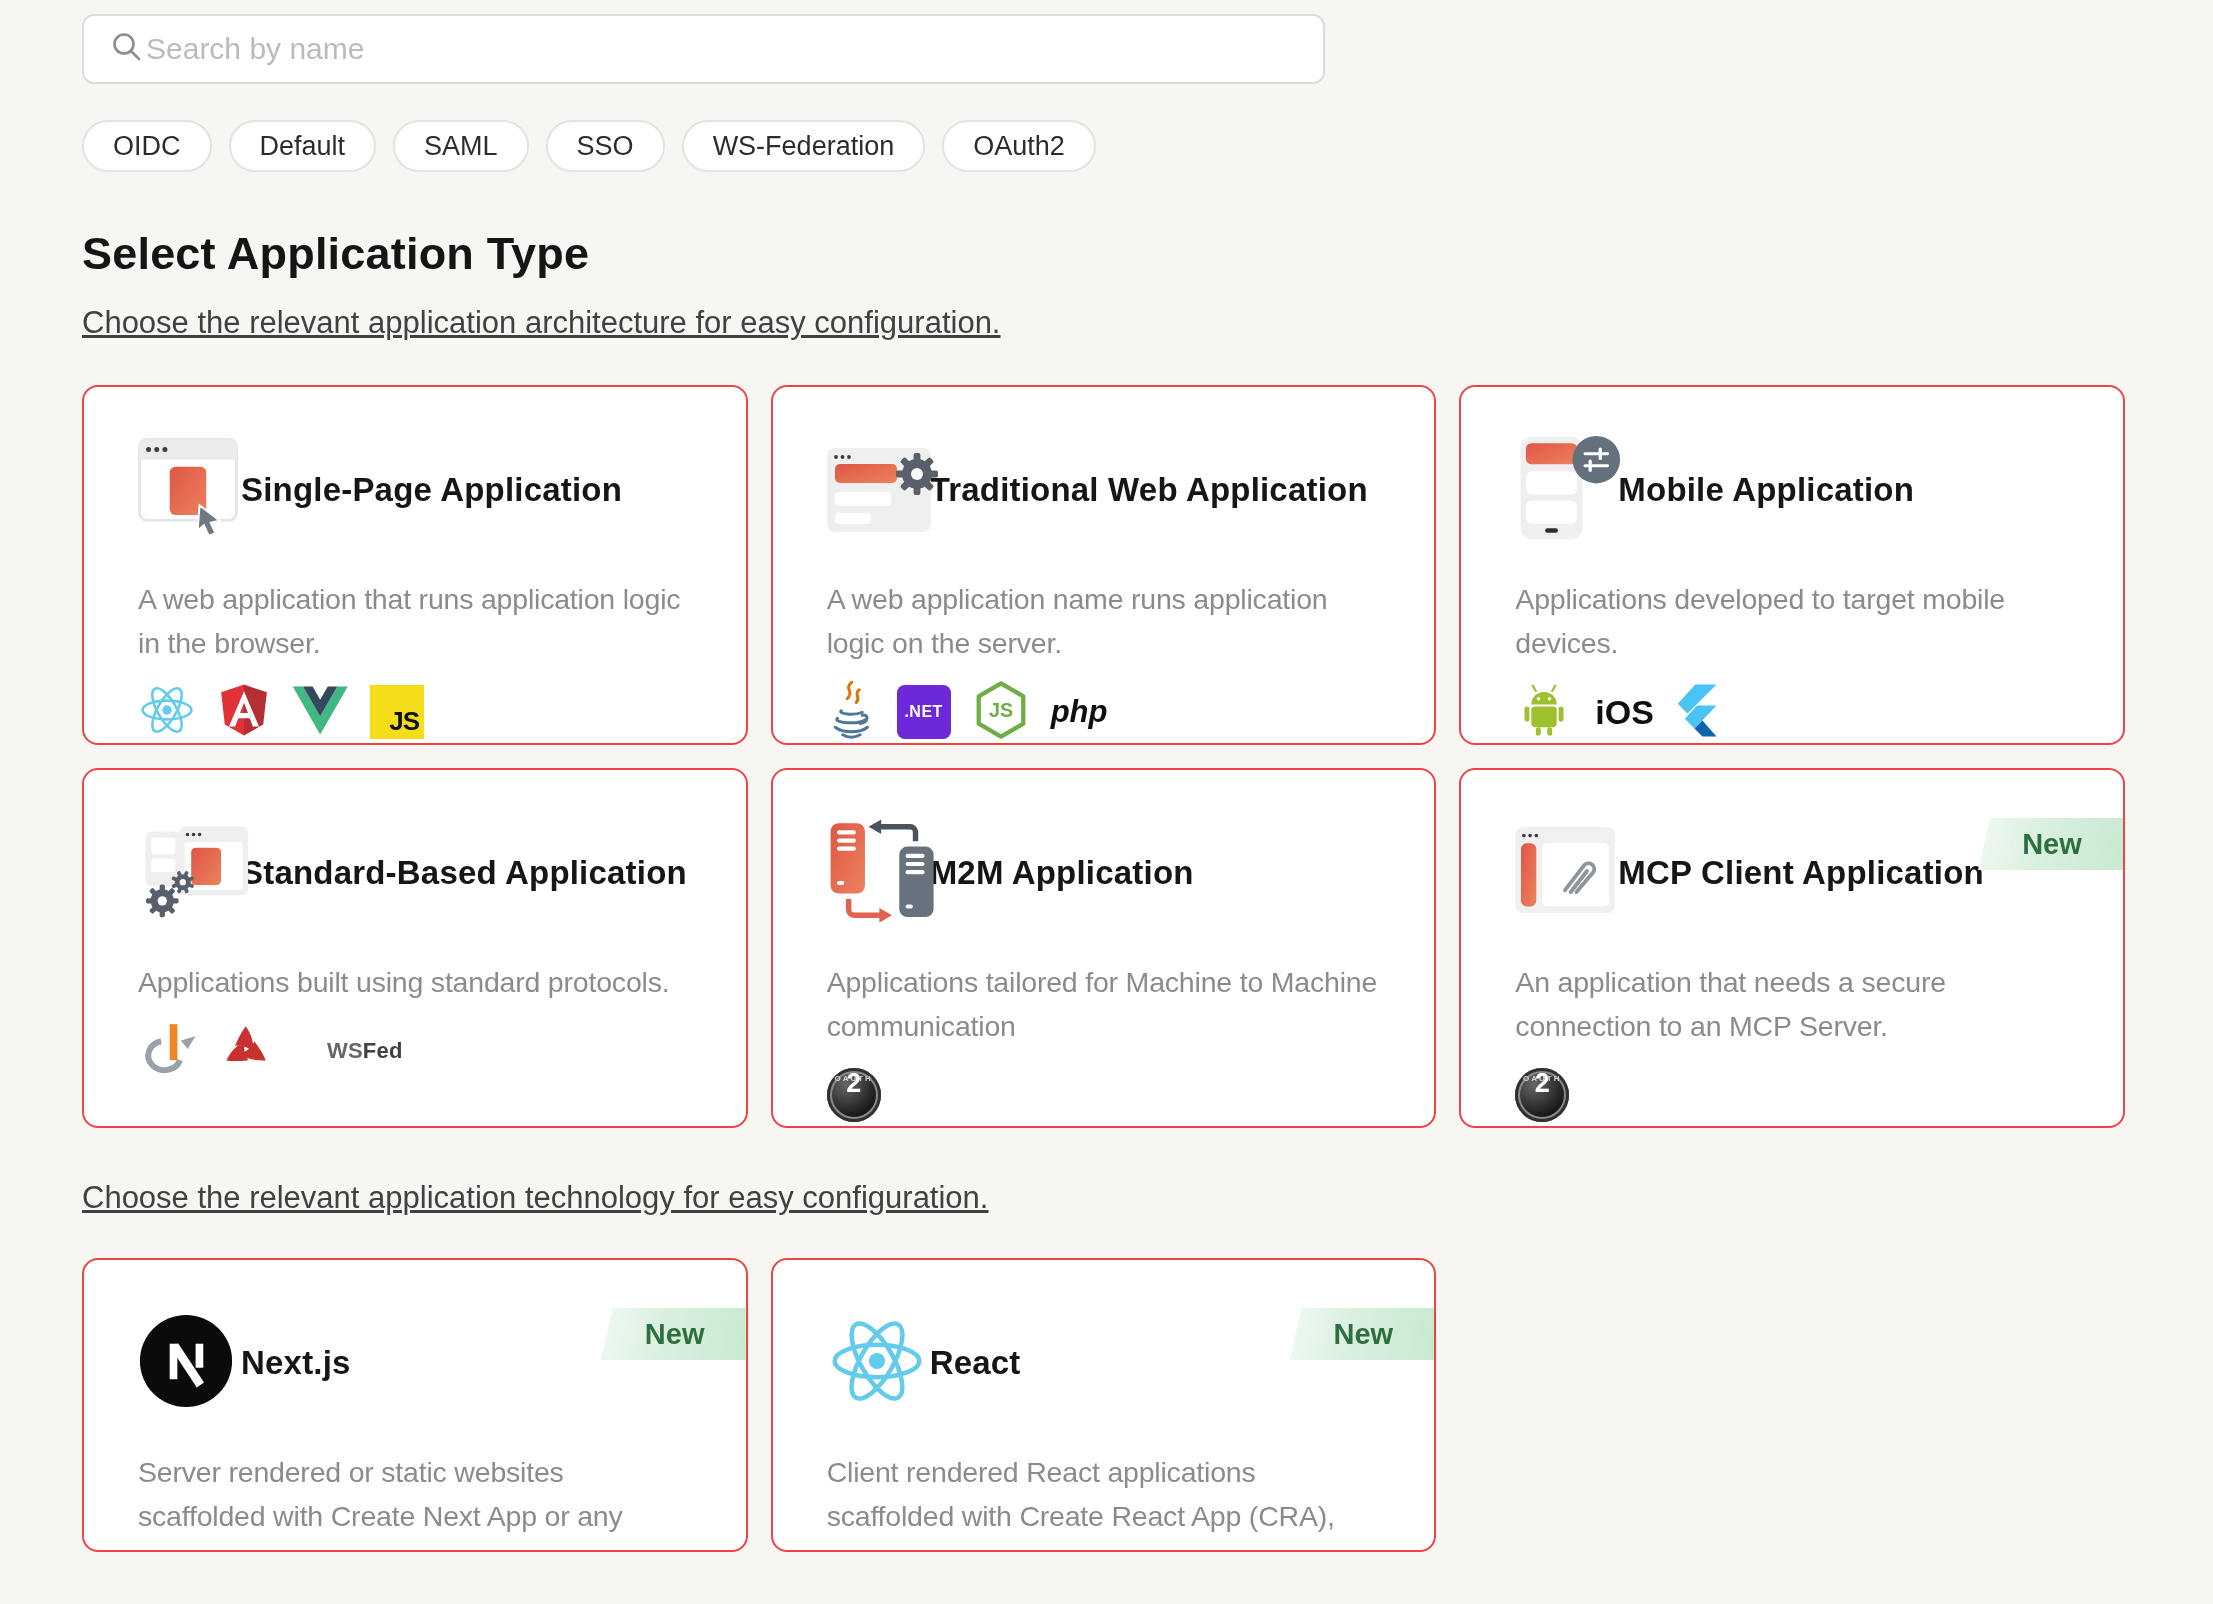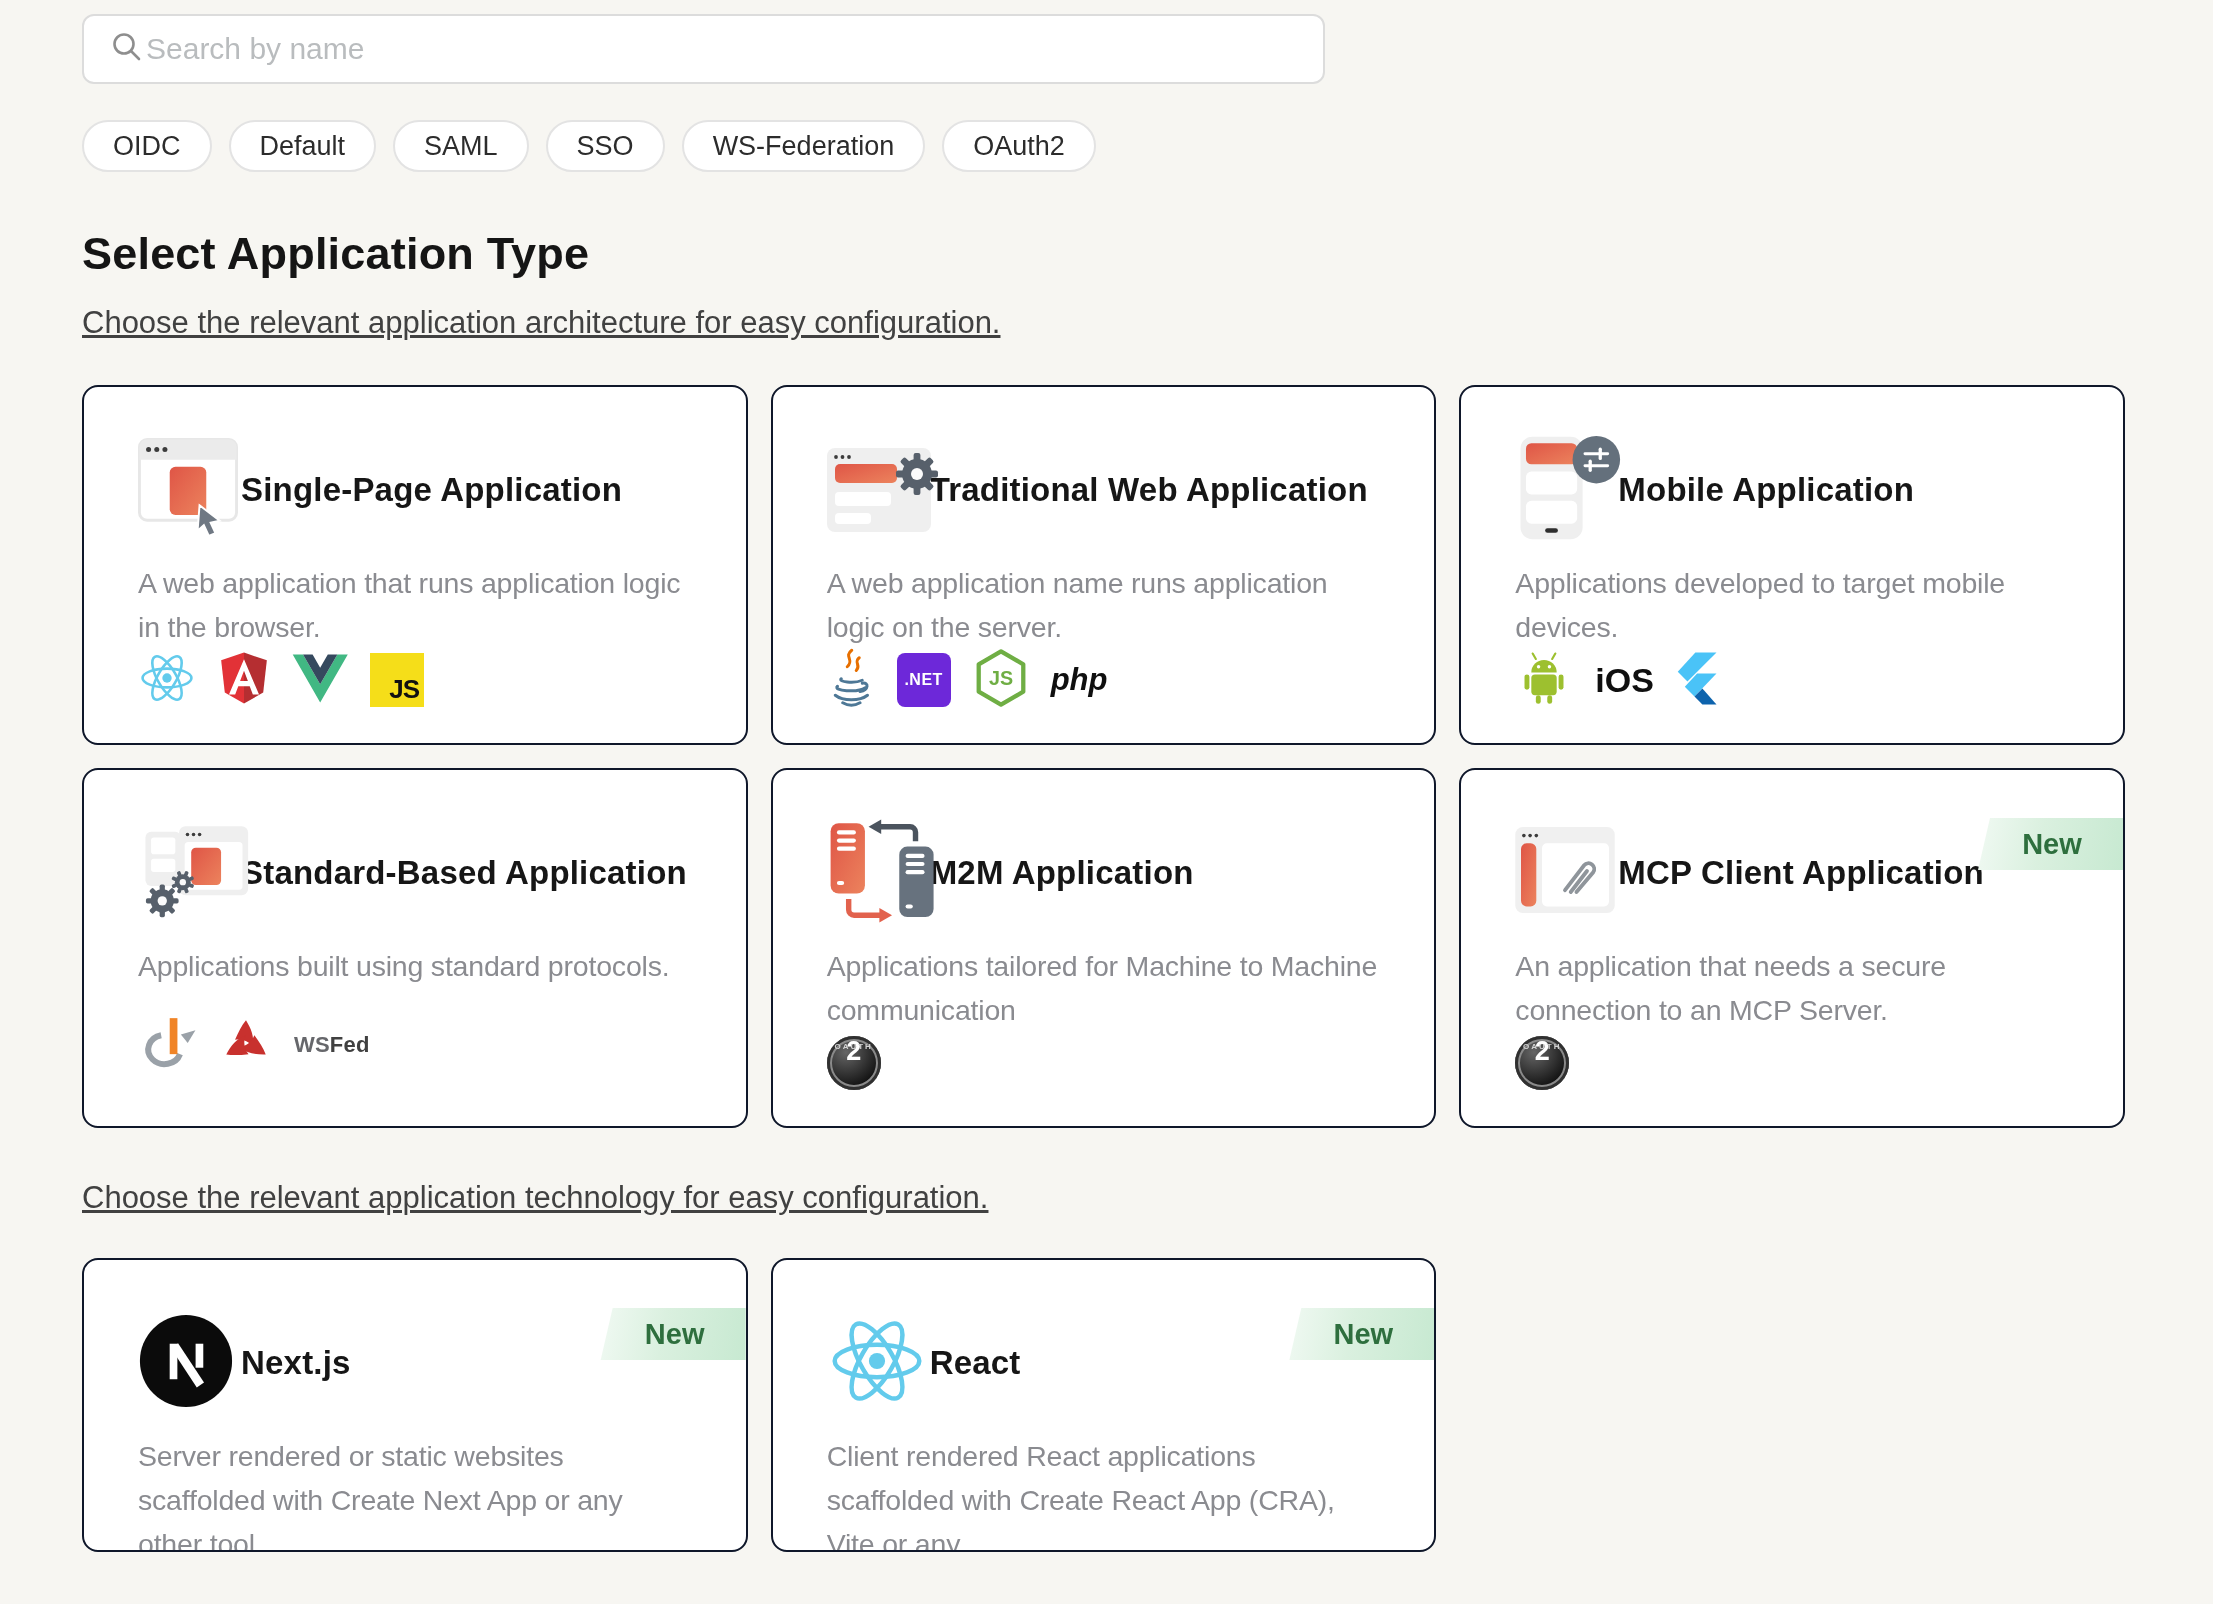--- a/index.html
+++ b/index.html
@@ -37,24 +37,25 @@
   
   .section-title { margin-top:56px; font-size:45px; font-weight:700; color:#151515; letter-spacing:.2px; }
   .subtitle { margin-top:25px; font-size:31px; color:#414141;text-decoration:underline; }
   .subtitle.tech-sub { margin-top:52px; }
 
   
   .grid { display:grid; grid-template-columns:repeat(3,1fr); gap:23px; margin-top:44px; }
   .grid.tech { margin-top:42px; }
   .card {
     position:relative; background:#fff;
-    border:2px solid #0f172a; border-radius:16px;
+    border:2px solid #ef4444; border-radius:16px;
     height:360px; padding:50px 54px;
     display:flex; flex-direction:column; cursor:pointer;
     overflow:hidden;
+    gap:16px;
   }
   .card.tech-card { height:294px; }
   .card-header { position:relative; min-height:106px; display:flex; align-items:center; padding-left:103px; }
   .type-icon { position:absolute; left:0; top:50%; transform:translateY(-50%); display:block; }
   .card-title { font-size:33px; font-weight:600; color:#161616; letter-spacing:.2px; }
   .card-desc {
     margin-top:18px; font-size:28.5px; letter-spacing:-0.2px;
     line-height:1.55; color:#8a8b90;
   }
   .tech-row { margin-top:auto; display:flex; align-items:center; gap:22px; min-height:62px; }
@@ -77,21 +78,21 @@
     padding:0 5px 2px 0; font-weight:800; font-size:26px; color:#111; letter-spacing:-1px;
   }
   .dotnet-badge {
     width:54px; height:54px; background:#6d28d9; border-radius:8px;
     display:flex; align-items:center; justify-content:center;
     color:#fff; font-weight:700; font-size:16px; letter-spacing:.5px;
   }
   .php-text { font-style:italic; font-weight:800; font-size:31px; color:#0f0f0f; }
   .ios-text { font-weight:800; font-size:34px; color:#0f0f0f; }
   .wsfed-text { font-weight:800; font-size:22px; letter-spacing:.2px; }
-  .wsfed-text .ws { color:#66676b; }
+  .wsfed-text .ws { color:#66676b;margin-left:33px; }
   .wsfed-text .fed { color:#404040; }
   .oauth-badge {
     width:54px; height:54px; border-radius:50%;
     background:radial-gradient(circle at 35% 30%, #666 0%, #141414 68%);
     box-shadow: inset 0 0 0 3px #303030, inset 0 0 0 5px #8a8a8a;
     position:relative; display:flex; justify-content:center;
     color:#fff; font-weight:800; font-size:27px;
   }
   .oauth-badge .tiny {
     position:absolute; top:6px; left:0; right:0; text-align:center;

